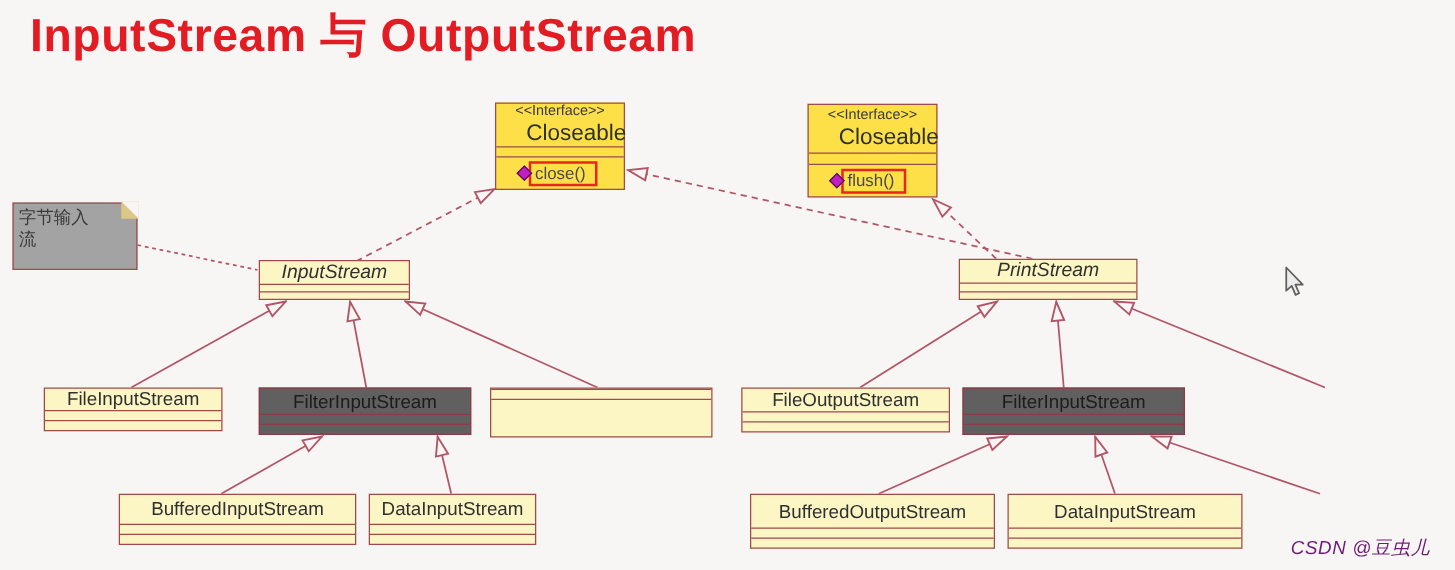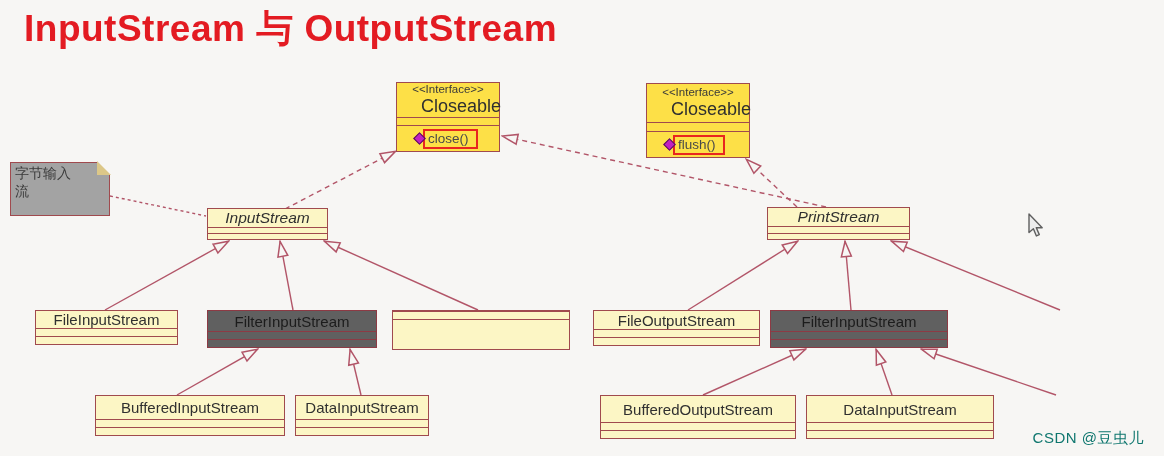--- a/index.html
+++ b/index.html
@@ -72,23 +72,24 @@
   .note-text{ display:block; width:62px; }
   .note::before{
     content:""; position:absolute; top:-1.6px; right:-1.6px;
     border-width:0 14px 14px 0; border-style:solid;
     border-color:#f7f6f4 #f7f6f4 #dcc788 #dcc788;
   }
 
   .cursor{ position:absolute; left:1028px; top:213px; z-index:5; }
   .watermark{
     position:absolute; right:20px; top:429px; z-index:6;
-    font-size:15px; color:#0f766e;
+    font-size:15px; color:#701a75;
     text-shadow:0 0 2px rgba(255,255,255,.55);
     letter-spacing:.5px;
+    font-style:italic;
   }
 </style>
 </head>
 <body>
 
 <div class="stage">
 
   <div class="page-title">InputStream 与 OutputStream</div>
 
   <svg class="wires" width="1164" height="456" viewBox="0 0 1164 456">

